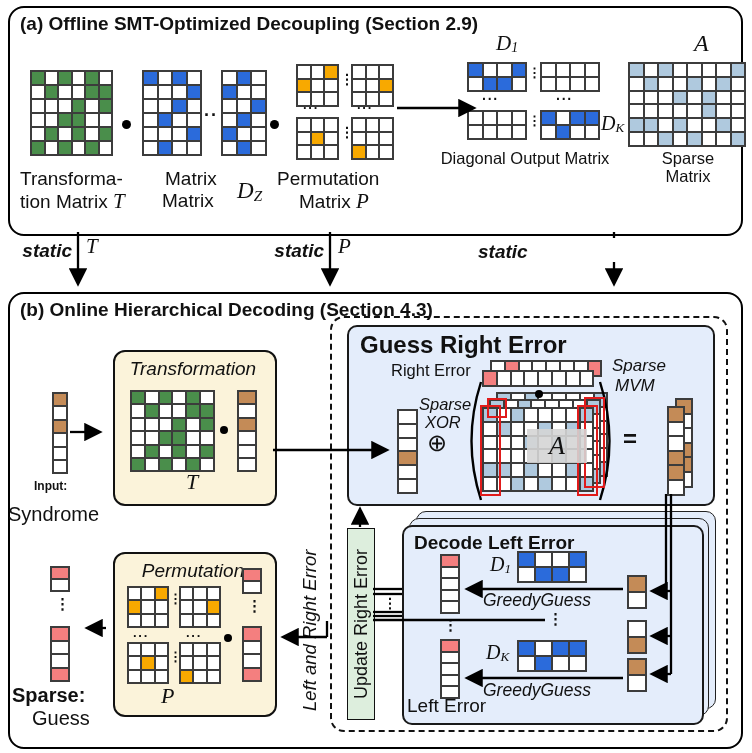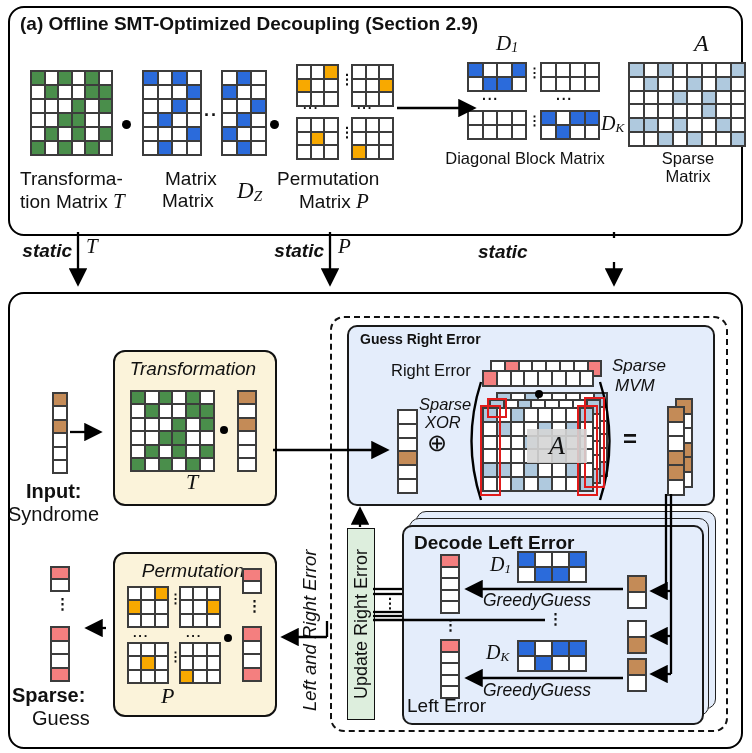--- a/index.html
+++ b/index.html
@@ -209,21 +209,21 @@
       <div class="cell" style="background: rgb(43, 107, 219);"></div>
       <div class="cell" style="background: rgb(255, 255, 255);"></div>
       <div class="cell" style="background: rgb(43, 107, 219);"></div>
       <div class="cell" style="background: rgb(43, 107, 219);"></div>
       <div class="cell" style="background: rgb(255, 255, 255);"></div>
       <div class="cell" style="background: rgb(43, 107, 219);"></div>
       <div class="cell" style="background: rgb(255, 255, 255);"></div>
       <div class="cell" style="background: rgb(255, 255, 255);"></div>
     </div>
   <div class="txt math" style="left:601px;top:112px;font-size:20px"><span>D</span><span class="sub">K</span></div>
-  <div class="txt ctr" style="left:420px;top:149px;width:210px;font-size:16.5px">Diagonal Block Matrix</div>
+  <div class="txt ctr" style="left:420px;top:149px;width:210px;font-size:16.5px">Diagonal Output Matrix</div>
 
   <div class="txt math" style="left:694px;top:30px;font-size:24px">A</div>
   <div class="matrix" style="left: 628px; top: 62px; grid-template-columns: repeat(8, 14.5px); grid-auto-rows: 13.8px;">
       <div class="cell" style="background: rgb(175, 201, 222);"></div>
       <div class="cell" style="background: rgb(255, 255, 255);"></div>
       <div class="cell" style="background: rgb(175, 201, 222);"></div>
       <div class="cell" style="background: rgb(255, 255, 255);"></div>
       <div class="cell" style="background: rgb(255, 255, 255);"></div>
       <div class="cell" style="background: rgb(255, 255, 255);"></div>
       <div class="cell" style="background: rgb(255, 255, 255);"></div>
@@ -280,31 +280,32 @@
   <div class="txt" style="left:277px;top:168px;font-size:19px">Permutation</div>
   <div class="txt" style="left:299px;top:190px;font-size:19px"><span>Matrix</span> <span class="math" style="font-size:21px">P</span></div>
 
   <div class="txt b i" style="left:10px;top:240px;width:62px;font-size:19px;text-align:right">static</div>
   <div class="txt math" style="left:86px;top:235px;font-size:21px">T</div>
   <div class="txt b i" style="left:238px;top:240px;width:86px;font-size:19px;text-align:right">static</div>
   <div class="txt math" style="left:338px;top:235px;font-size:21px">P</div>
   <div class="txt b i" style="left:478px;top:241px;font-size:19px">static</div>
 
   <div class="panel" style="left:8px;top:292px;width:731px;height:453px"></div>
+  <div class="txt b" style="left:20px;top:299px;font-size:19px">(b) Online Hierarchical Decoding (Section 4.3)</div>
   <div class="dashedbox" style="left:330px;top:316px;width:394px;height:412px"></div>
 
   <div class="matrix" style="left: 52px; top: 392px; grid-template-columns: repeat(1, 14px); grid-auto-rows: 13.4px;">
       <div class="cell" style="background: rgb(196, 139, 87);"></div>
       <div class="cell" style="background: rgb(255, 255, 255);"></div>
       <div class="cell" style="background: rgb(196, 139, 87);"></div>
       <div class="cell" style="background: rgb(255, 255, 255);"></div>
       <div class="cell" style="background: rgb(255, 255, 255);"></div>
       <div class="cell" style="background: rgb(255, 255, 255);"></div>
     </div>
-  <div class="txt b" style="left:26px;top:480px;font-size:20px">Input:</div>
+  <div class="txt b" style="left:34px;top:480px;font-size:12px">Input:</div>
   <div class="txt" style="left:8px;top:503px;font-size:20px">Syndrome</div>
 
   <div class="fbox cream" style="left:113px;top:350px;width:160px;height:152px"></div>
   <div class="txt i ctr" style="left:118px;top:358px;width:150px;font-size:19px">Transformation</div>
   <div class="matrix" style="left: 130px; top: 390px; grid-template-columns: repeat(6, 13.8px); grid-auto-rows: 13.4px;">
       <div class="cell" style="background: rgb(74, 142, 75);"></div>
       <div class="cell" style="background: rgb(255, 255, 255);"></div>
       <div class="cell" style="background: rgb(74, 142, 75);"></div>
       <div class="cell" style="background: rgb(255, 255, 255);"></div>
       <div class="cell" style="background: rgb(74, 142, 75);"></div>
@@ -345,21 +346,21 @@
       <div class="cell" style="background: rgb(196, 139, 87);"></div>
       <div class="cell" style="background: rgb(255, 255, 255);"></div>
       <div class="cell" style="background: rgb(196, 139, 87);"></div>
       <div class="cell" style="background: rgb(255, 255, 255);"></div>
       <div class="cell" style="background: rgb(255, 255, 255);"></div>
       <div class="cell" style="background: rgb(255, 255, 255);"></div>
     </div>
   <div class="txt math ctr" style="left:180px;top:470px;width:24px;font-size:22px">T</div>
 
   <div class="bluebox" style="left:347px;top:325px;width:364px;height:177px"></div>
-  <div class="txt b" style="left:360px;top:332px;font-size:14px">Guess Right Error</div>
+  <div class="txt b" style="left:360px;top:332px;font-size:24px">Guess Right Error</div>
   <div class="txt" style="left:391px;top:361px;font-size:16.5px">Right Error</div>
   <div class="matrix" style="left: 490px; top: 360px; grid-template-columns: repeat(8, 13.8px); grid-auto-rows: 15px;">
       <div class="cell" style="background: rgb(255, 255, 255);"></div>
       <div class="cell" style="background: rgb(244, 127, 127);"></div>
       <div class="cell" style="background: rgb(255, 255, 255);"></div>
       <div class="cell" style="background: rgb(255, 255, 255);"></div>
       <div class="cell" style="background: rgb(255, 255, 255);"></div>
       <div class="cell" style="background: rgb(255, 255, 255);"></div>
       <div class="cell" style="background: rgb(255, 255, 255);"></div>
       <div class="cell" style="background: rgb(244, 127, 127);"></div>

